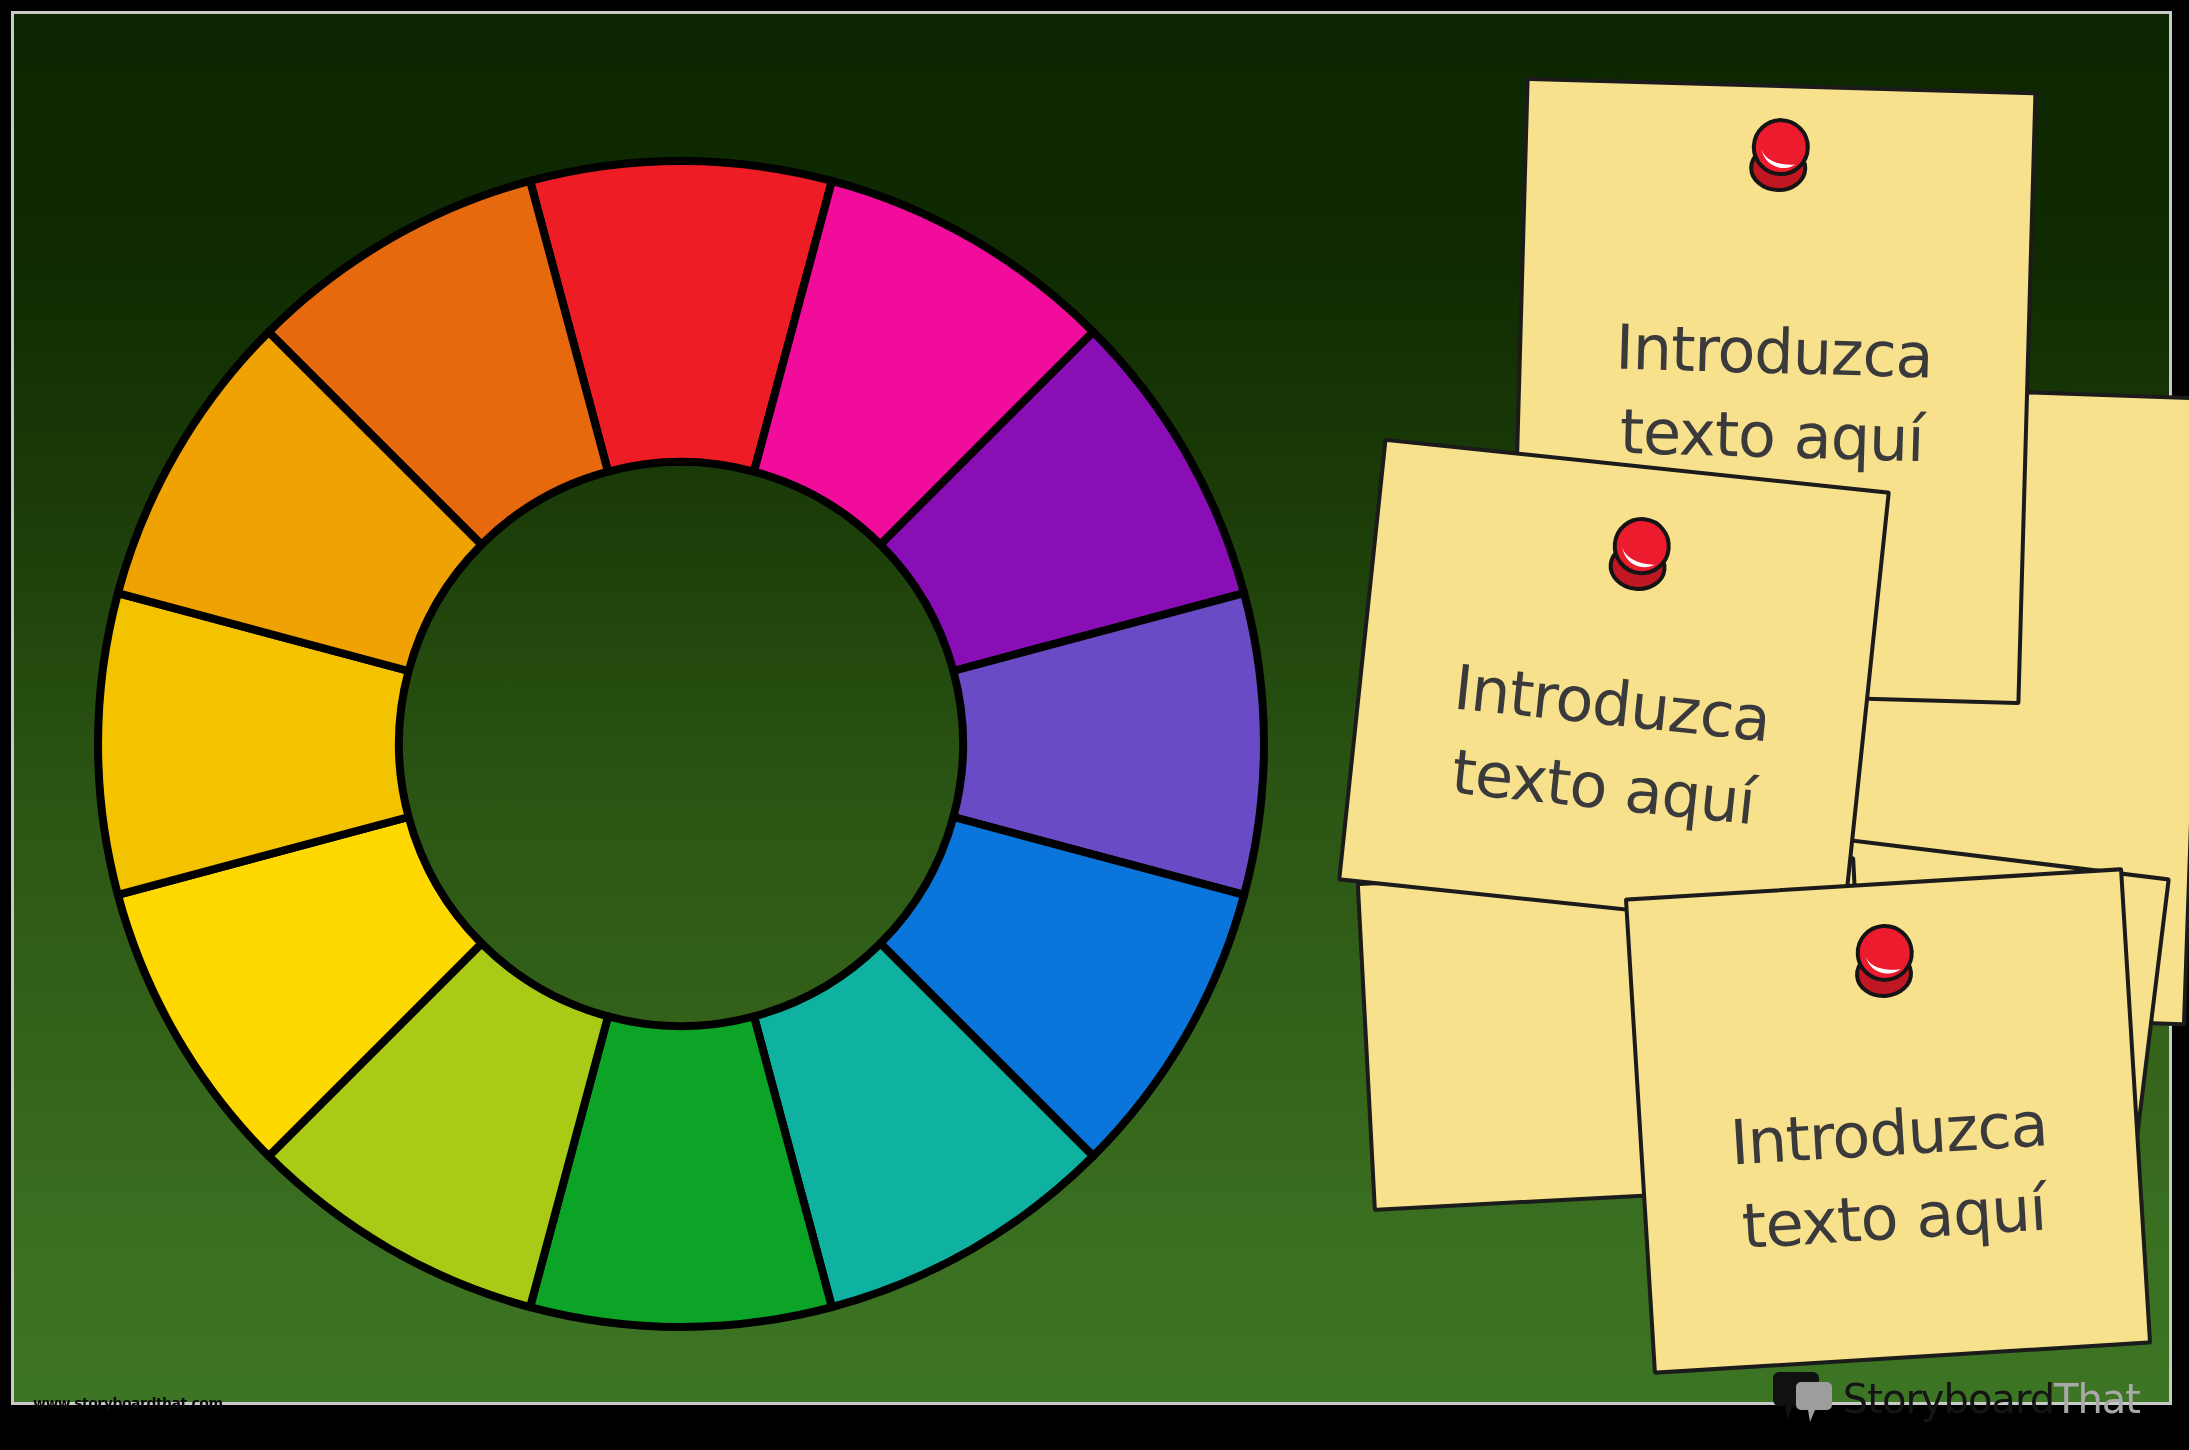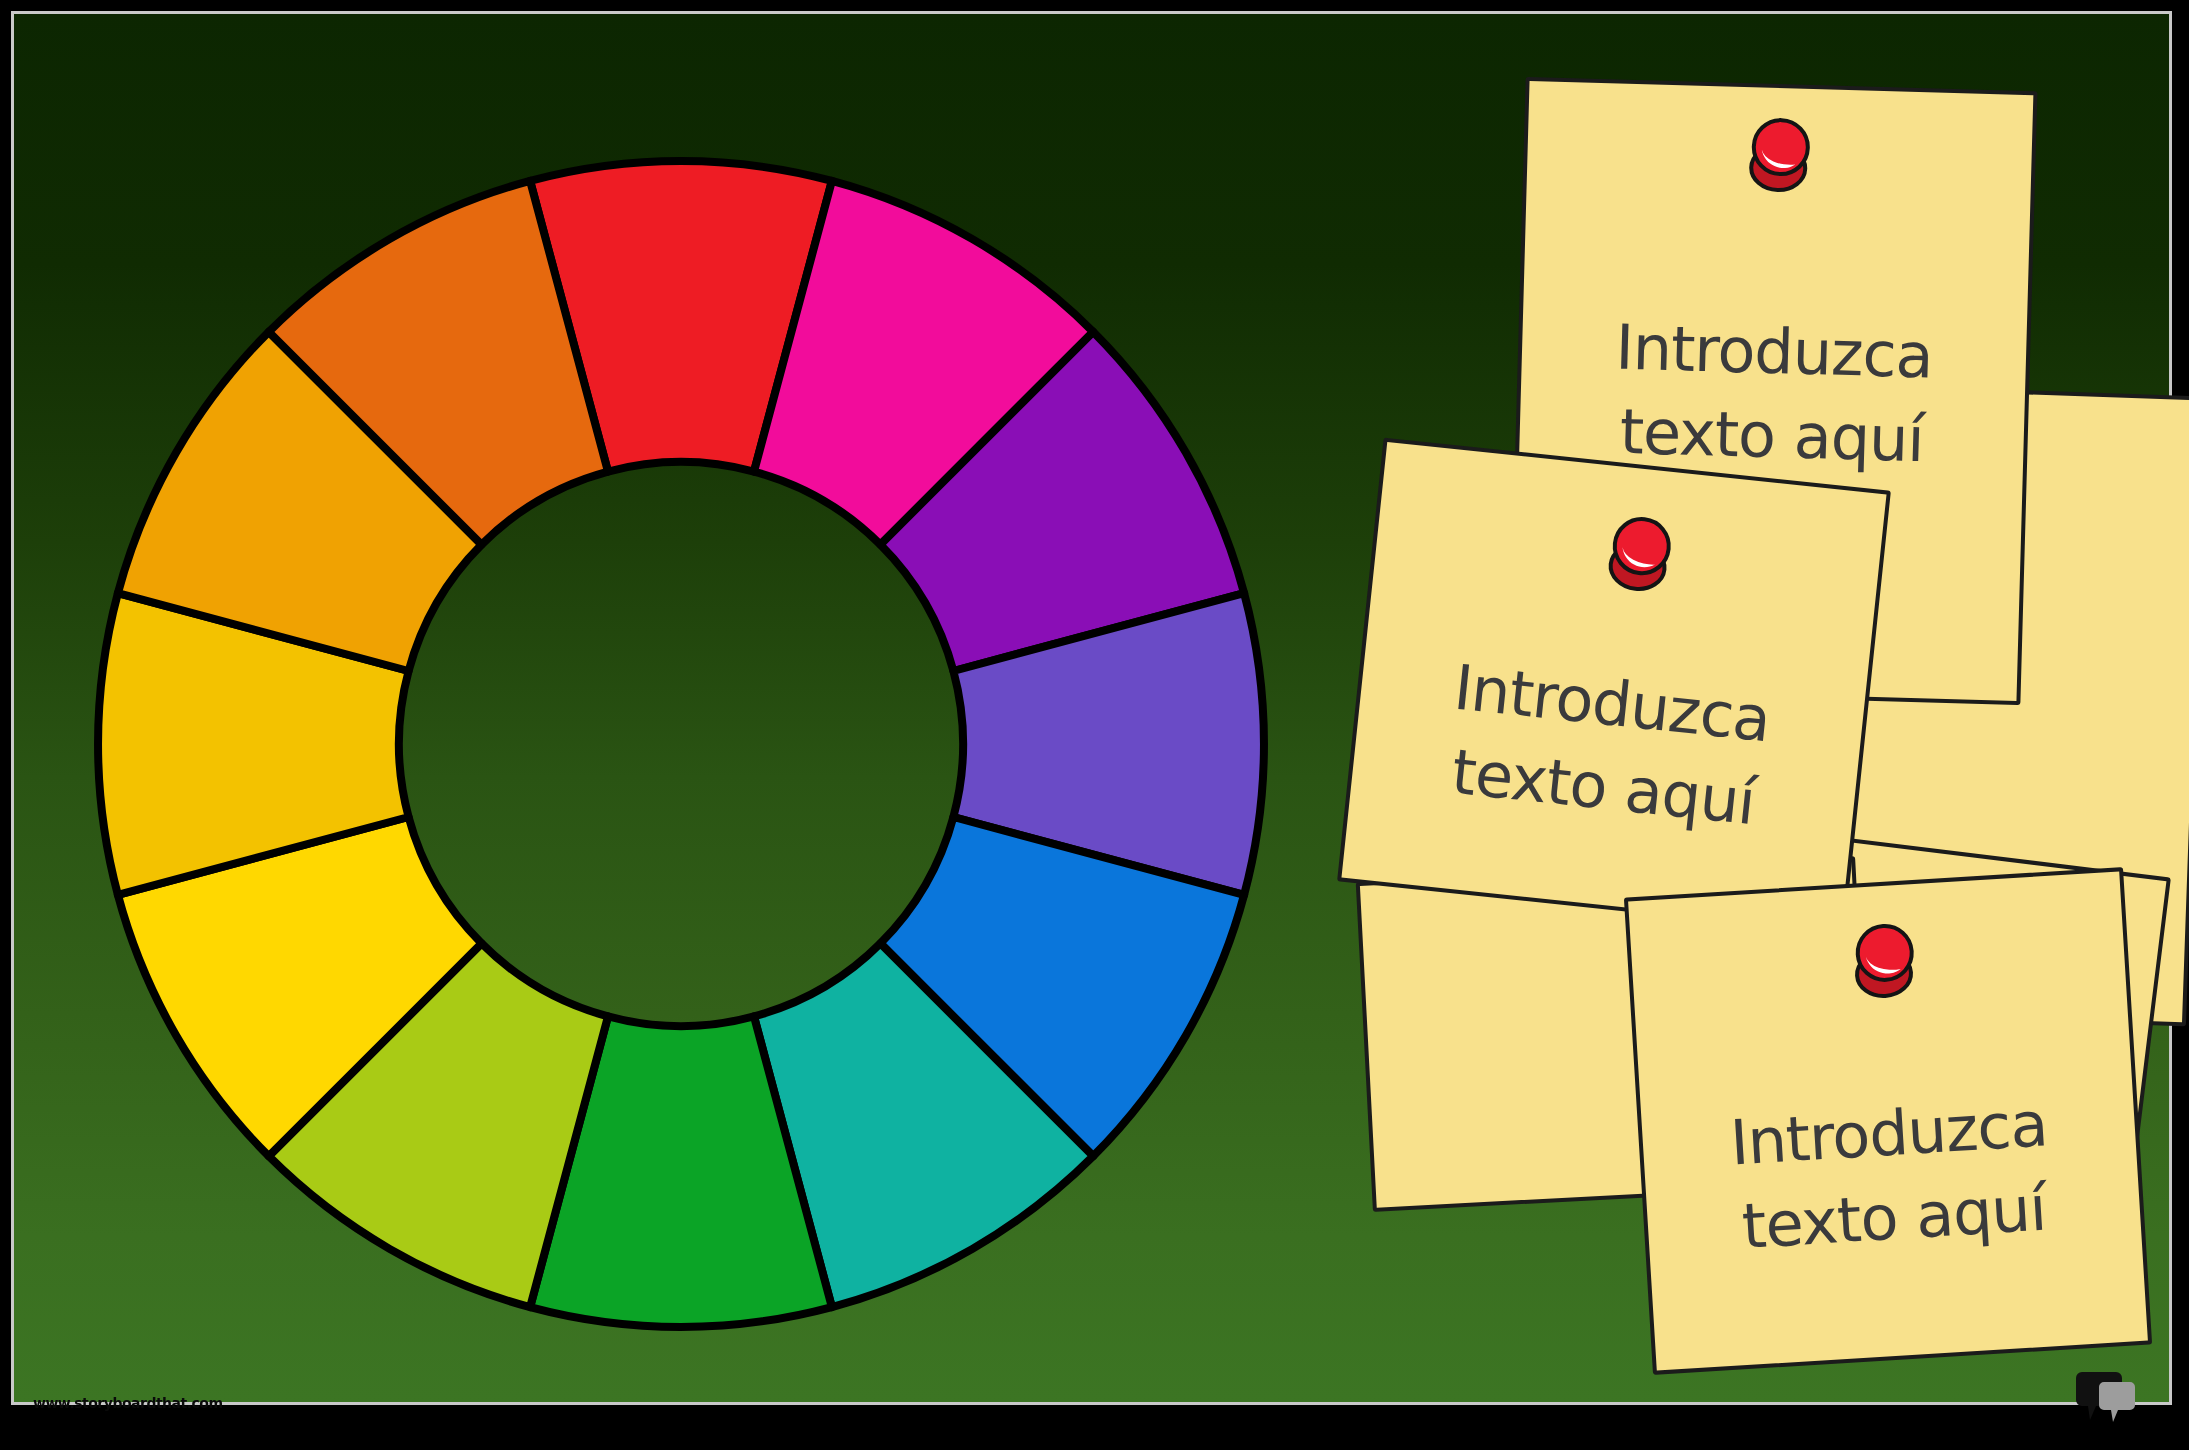--- a/index.html
+++ b/index.html
@@ -102,16 +102,17 @@
       </div>
     </div>
 
     <div class="watermark">www.storyboardthat.com</div>
 
     <div class="brand">
       <svg class="bubbles" viewBox="0 0 64 58">
         <path d="M6 2 h34 a6 6 0 0 1 6 6 v22 a6 6 0 0 1 -6 6 h-20 l-6 14 l-2 -14 h-6 a6 6 0 0 1 -6 -6 v-22 a6 6 0 0 1 6 -6 z" fill="#111111"></path>
         <path d="M28 12 h26 a5 5 0 0 1 5 5 v18 a5 5 0 0 1 -5 5 h-12 l-5 12 l-2 -12 h-7 a5 5 0 0 1 -5 -5 v-18 a5 5 0 0 1 5 -5 z" fill="#9d9d9d"></path>
       </svg>
+      <div class="brand-text"><span class="b1">Storyboard</span><span class="b2">That</span></div>
     </div>
 
   </div>
 </div>
 
 </body></html>

